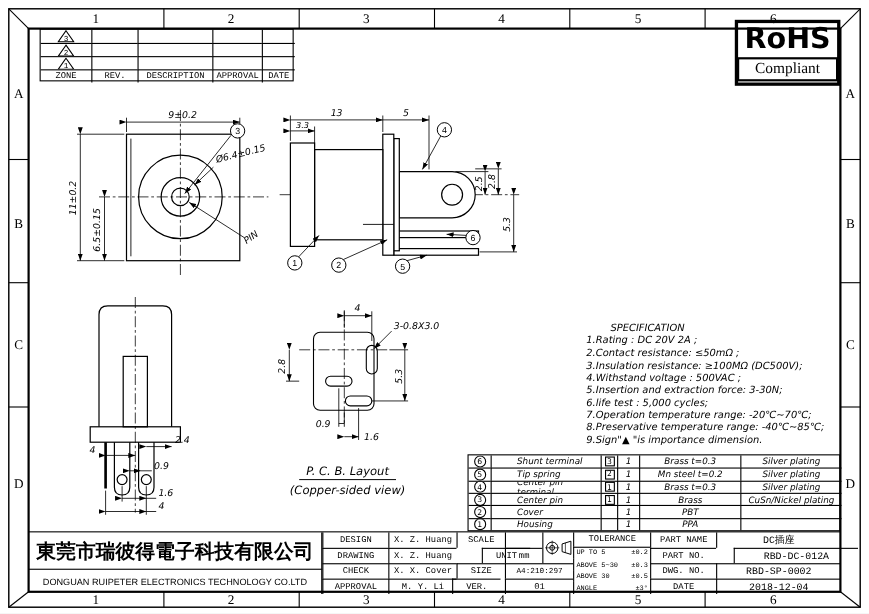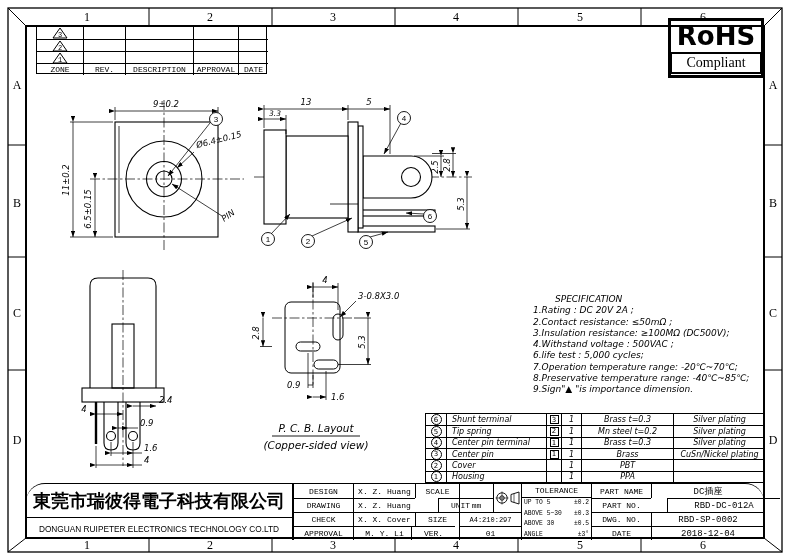--- a/index.html
+++ b/index.html
@@ -35,21 +35,21 @@
   
   #parts { left:425px; top:413px; width:339px; height:70px; display:grid;
     grid-template-columns:20px 100px 15px 20px 92px 92px; grid-template-rows:repeat(6,1fr);
     border:1px solid #000; }
   #parts .cell { border-left:1px solid #000; border-top:1px solid #000;
     display:flex; align-items:center; overflow:hidden;
     font-family:"DejaVu Sans", sans-serif; font-style:italic; font-size:8px; }
   #parts .cell.c0 { border-left:none; justify-content:center; }
   #parts .cell.r0 { border-top:none; }
   #parts .cell.center { justify-content:center; }
-  #parts .cell.name { padding-left:5px; }
+  #parts .cell.name { padding-left:23px; }
   .circnum { display:inline-flex; width:11px; height:11px; border:1px solid #000;
     border-radius:50%; align-items:center; justify-content:center; font-size:7px;
     font-style:normal; font-family:"DejaVu Sans", sans-serif; }
   .boxnum { display:inline-flex; width:9px; height:9px; border:1px solid #000;
     align-items:center; justify-content:center; font-size:7px; font-style:normal; }
   
   #titleblock { left:26px; top:483px; width:738px; height:56px; border-top:1.5px solid #000; }
   .tb-cell { position:absolute; border-left:1px solid #000; border-top:1px solid #000;
     display:flex; align-items:center; justify-content:center; overflow:hidden;
     font-family:"Liberation Mono", monospace; font-size:8px; white-space:nowrap; }
@@ -355,20 +355,21 @@
       <text x="84" y="179" font-size="10.5" text-anchor="middle">(Copper-sided view)</text>
     </g>
   </svg>
 
   <div id="spec" class="abs">
     <div class="title">SPECIFICATION</div>
     <div>1.Rating :  DC 20V 2A ;</div>
     <div>2.Contact resistance: ≤50mΩ ;</div>
     <div>3.Insulation resistance: ≥100MΩ (DC500V);</div>
     <div>4.Withstand voltage : 500VAC ;</div>
+    <div>5.Insertion and extraction force: 3-30N;</div>
     <div>6.life test : 5,000 cycles;</div>
     <div>7.Operation temperature range: -20℃~70℃;</div>
     <div>8.Preservative temperature range: -40℃~85℃;</div>
     <div>9.Sign"▲ "is importance dimension.</div>
   </div>
 
   <div id="parts" class="abs">
     <div class="cell c0 r0">
         <span class="circnum">6</span>
       </div>
@@ -425,21 +426,21 @@
     <div class="cell c0">
         <span class="circnum">1</span>
       </div>
     <div class="cell name">Housing</div>
     <div class="cell center"></div>
     <div class="cell center">1</div>
     <div class="cell center">PPA</div>
     <div class="cell center"></div>
   </div>
 
-  <div id="titleblock" class="abs" style="position:absolute;border-radius:19px;">
+  <div id="titleblock" class="abs" style="position:absolute;">
     <div id="company-cn" class="abs">東莞市瑞彼得電子科技有限公司</div>
     <div id="company-en" class="abs">DONGUAN RUIPETER ELECTRONICS TECHNOLOGY CO.LTD</div>
 
     <div class="tb-cell noTop" style="left:267px;top:0;width:60px;height:14px;">DESIGN</div>
     <div class="tb-cell noTop" style="left:327px;top:0;width:62px;height:14px;">X. Z. Huang</div>
     <div class="tb-cell" style="left:267px;top:14px;width:60px;height:14px;">DRAWING</div>
     <div class="tb-cell" style="left:327px;top:14px;width:62px;height:14px;">X. Z. Huang</div>
     <div class="tb-cell" style="left:267px;top:28px;width:60px;height:14px;">CHECK</div>
     <div class="tb-cell" style="left:327px;top:28px;width:62px;height:14px;">X. X. Cover</div>
     <div class="tb-cell" style="left:267px;top:42px;width:60px;height:14px;">APPROVAL</div>

